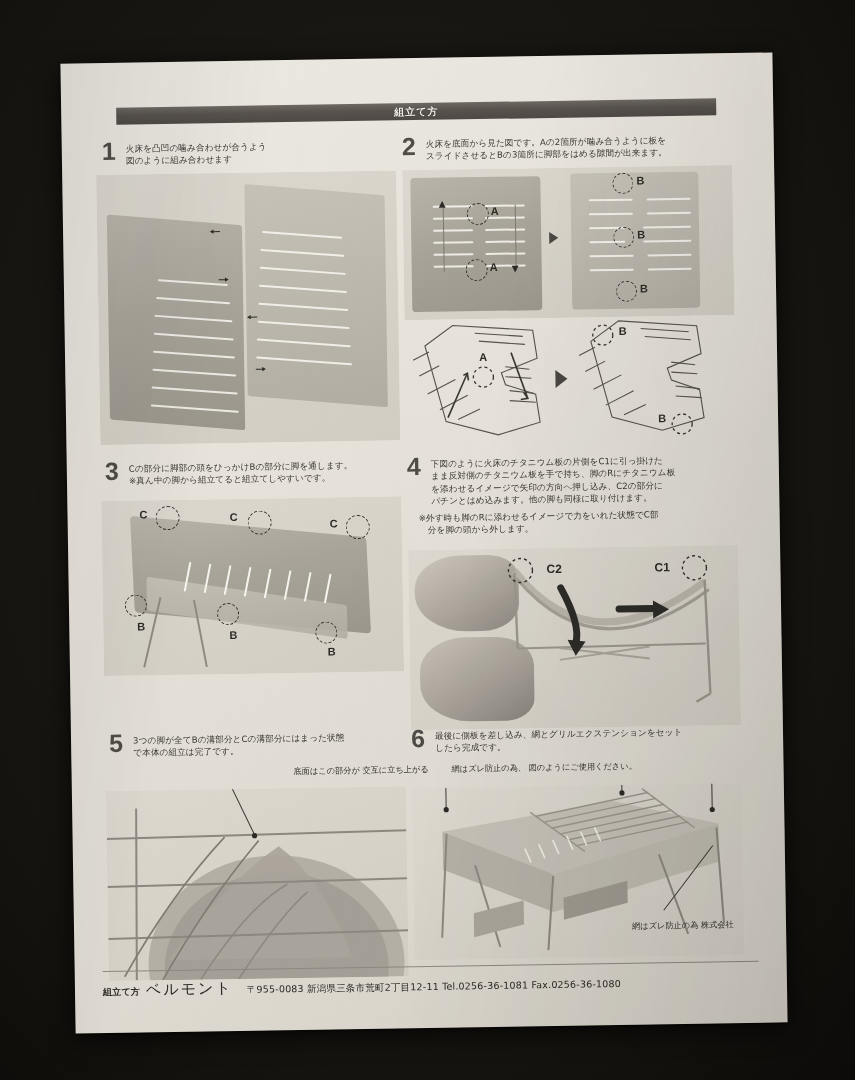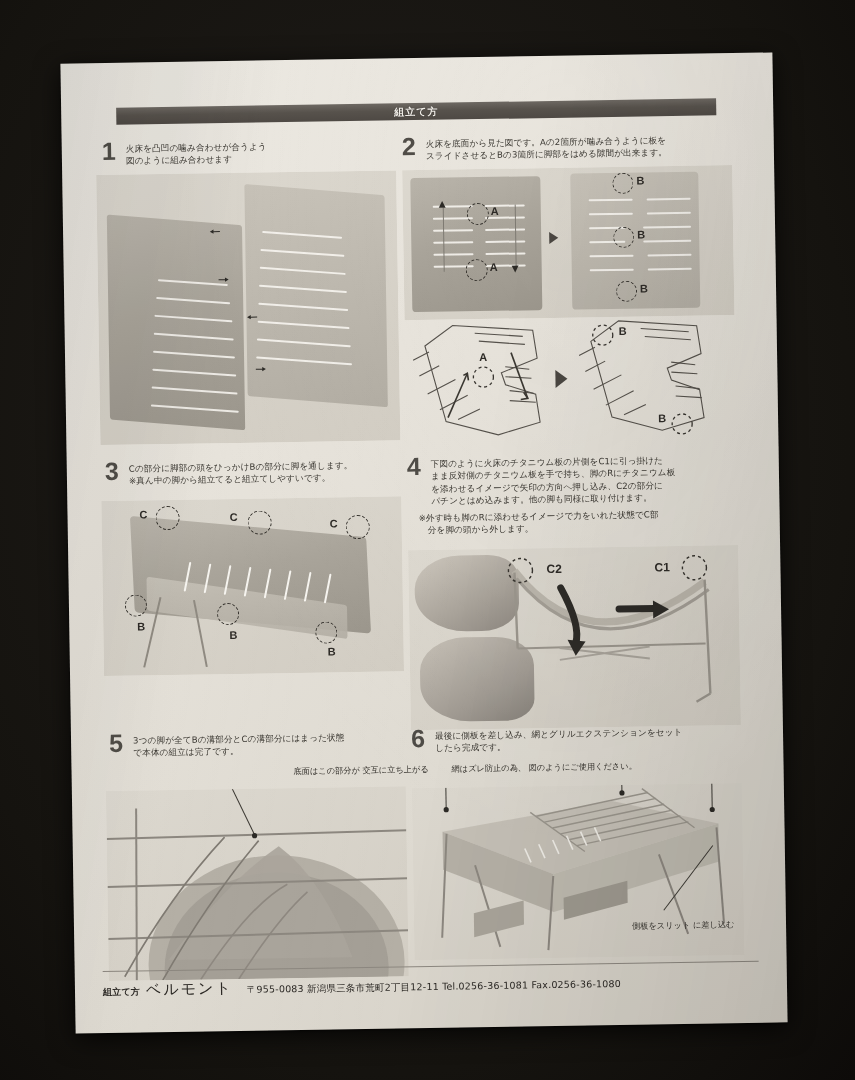--- a/index.html
+++ b/index.html
@@ -415,22 +415,22 @@
             <line x1="304" y1="44" x2="310" y2="140"></line>
             <line x1="62" y1="78" x2="86" y2="160"></line>
             <line x1="246" y1="70" x2="274" y2="150"></line>
           </g>
 
           <path d="M150 112 L214 96 L214 118 L150 134 Z" fill="#9e998f"></path>
           <path d="M60 126 L110 114 L110 138 L60 150 Z" fill="#a9a49a"></path>
           <line x1="250" y1="126" x2="300" y2="62" stroke="#3a3731" stroke-width="1"></line>
         </svg>
         <div class="anno" style="left:218px;top:136px;">
-          <span class="ln">側板をスリット</span>
-          <span class="ln">に差し込む</span>
+          <span class="ln">網はズレ防止の為</span>
+          <span class="ln">株式会社</span>
         </div>
       </div>
 
       <div class="rule"></div>
       <div class="footer">
         <div class="brand">
           <span>組立て方</span><span class="big">ベルモント</span>
         </div>
         <div class="addr">〒955-0083  新潟県三条市荒町2丁目12-11  Tel.0256-36-1081  Fax.0256-36-1080</div>
       </div>

